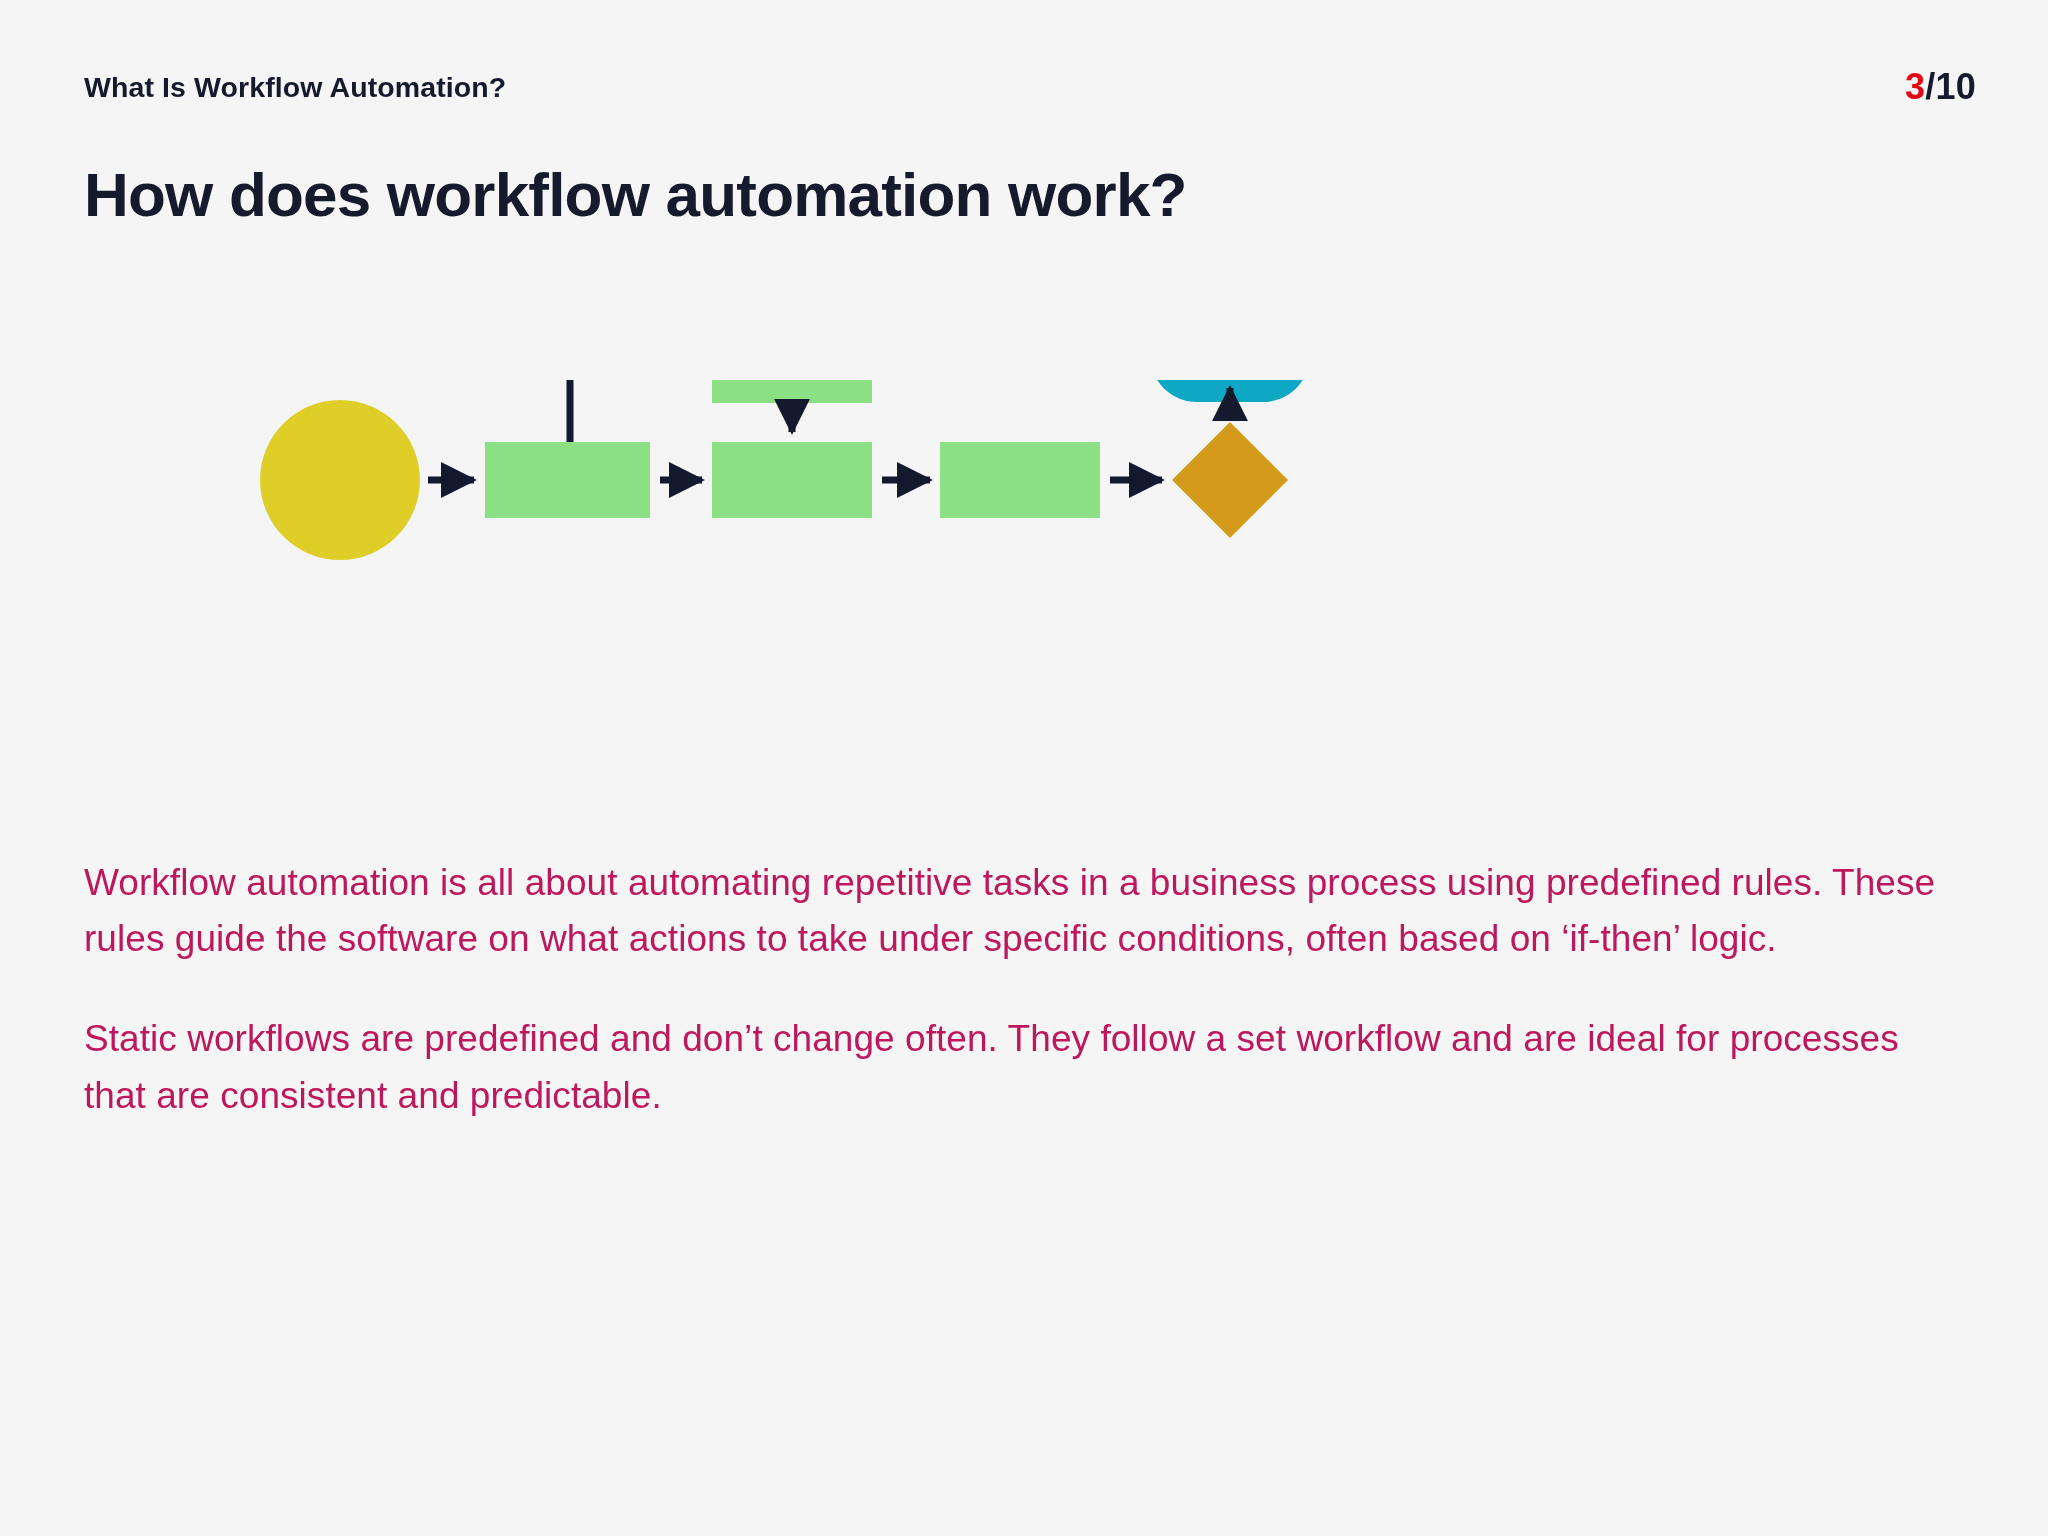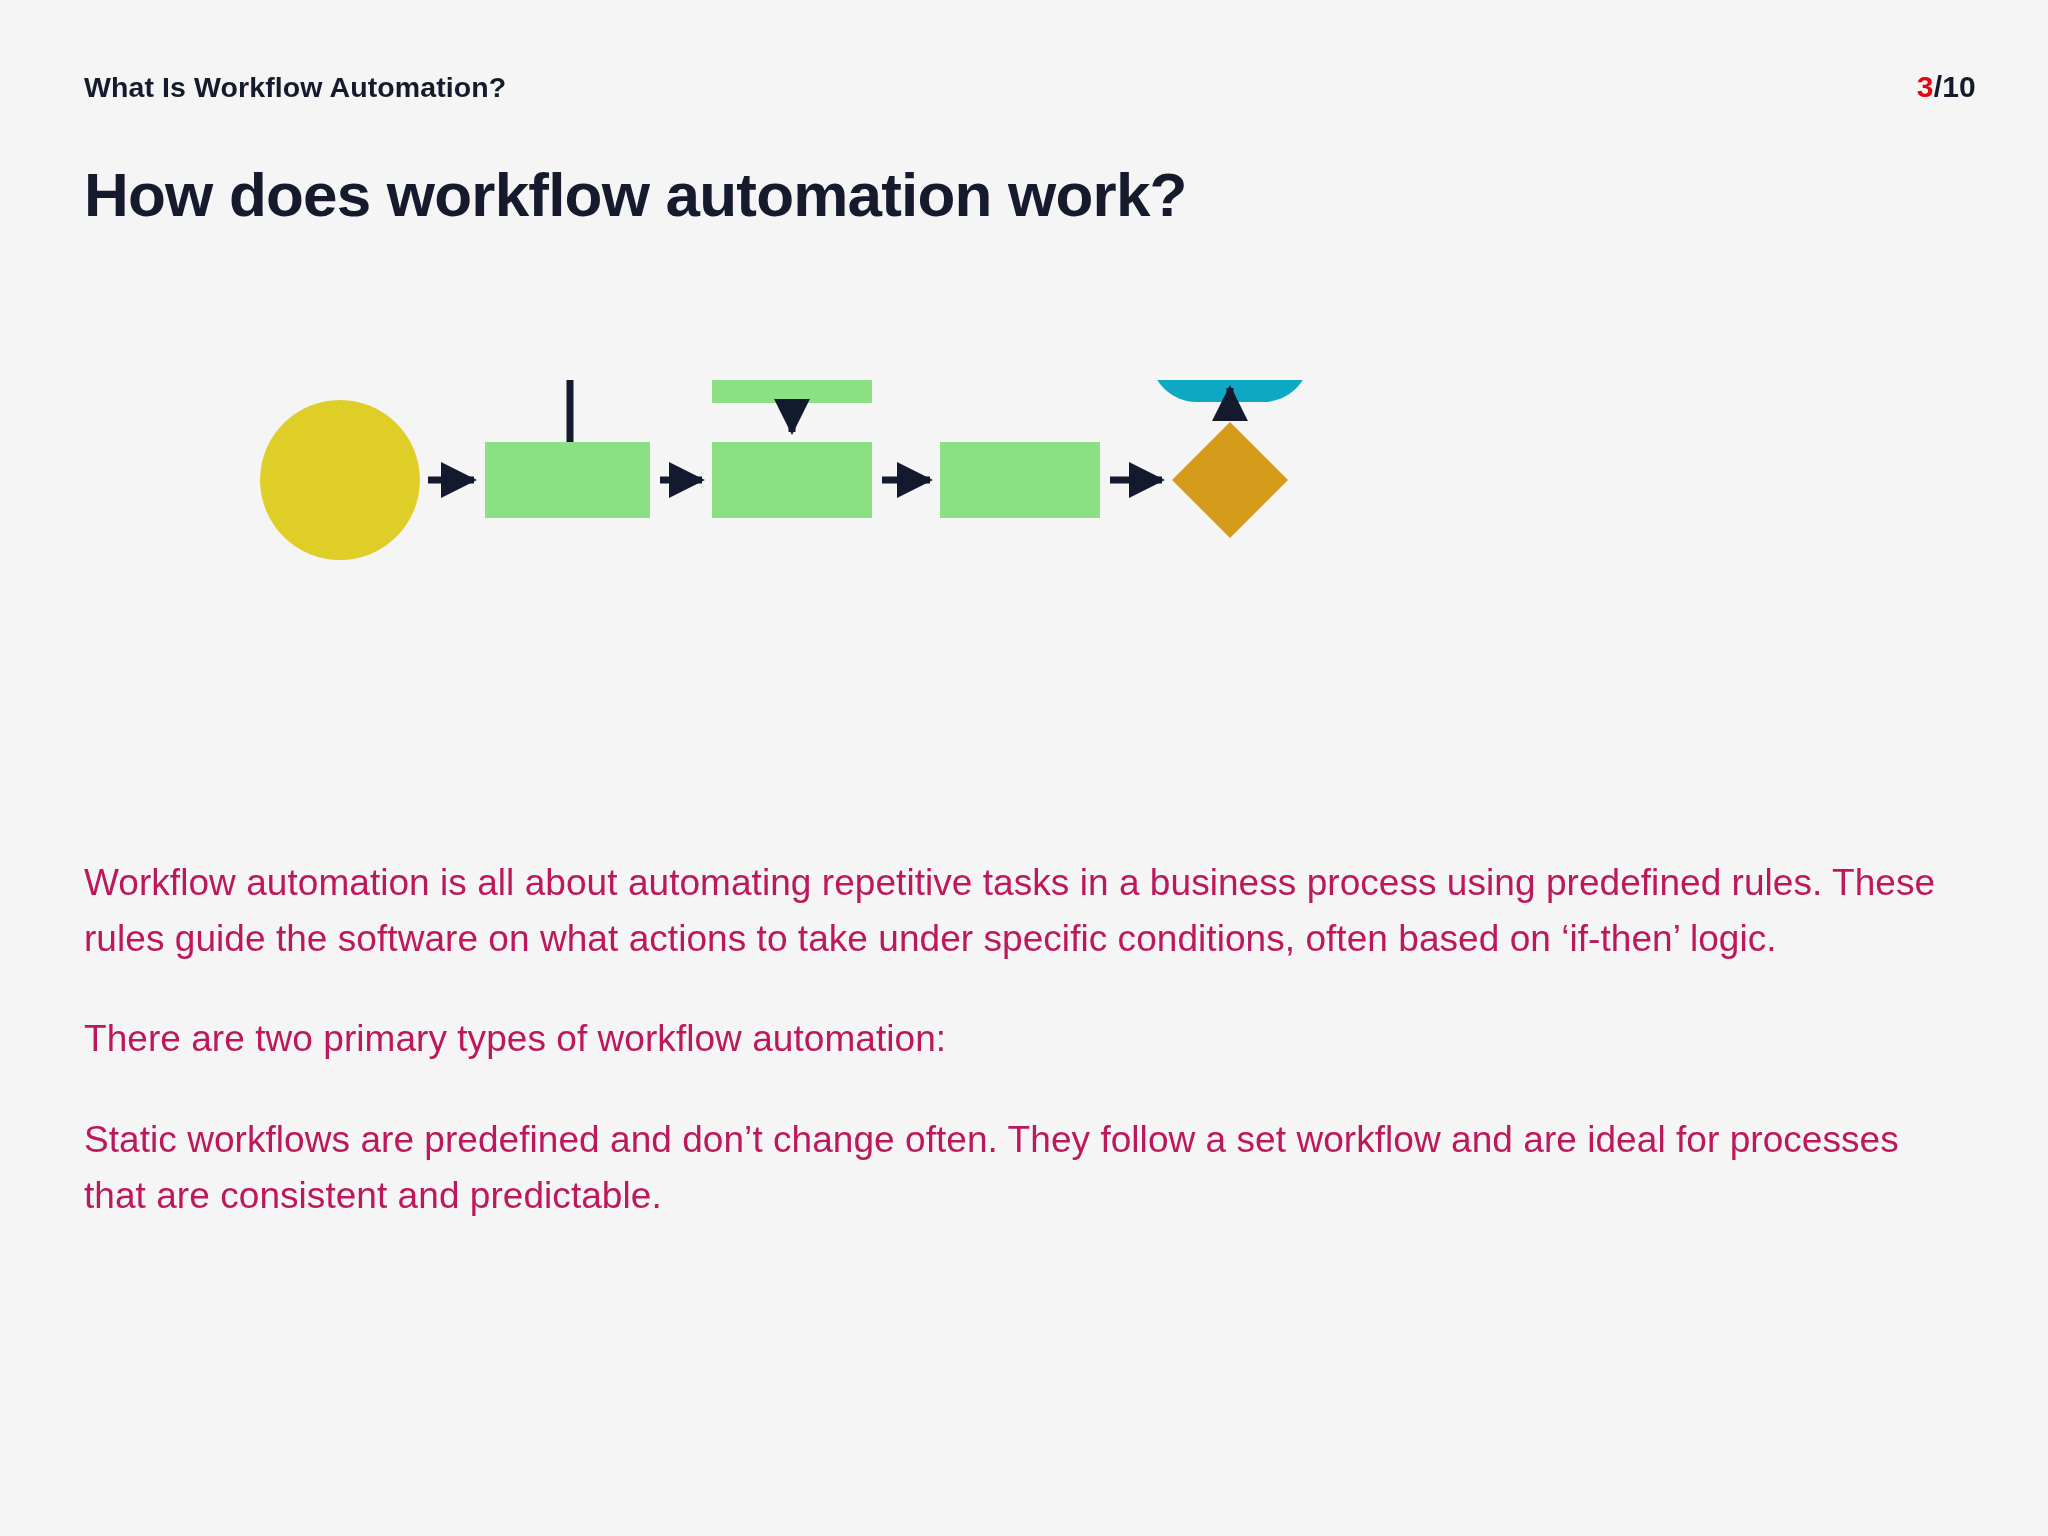--- a/index.html
+++ b/index.html
@@ -35,21 +35,21 @@
     justify-content: space-between;
   }
   .kicker {
     font-size: 28.5px;
     font-weight: 700;
     letter-spacing: 0.1px;
     color: #151B2D;
     white-space: nowrap;
   }
   .pager {
-    font-size: 30px;
+    font-size: 36px;
     font-weight: 700;
     color: #151B2D;
     white-space: nowrap;
     letter-spacing: 0.2px;
   }
   .pager .cur {
     color: #E30613;
   }
 
   
@@ -153,18 +153,17 @@
 
       <line x1="1110" y1="100" x2="1162" y2="100" stroke="#141A2E" stroke-width="7" marker-end="url(#ah)"></line>
 
       <line x1="1230" y1="40" x2="1230" y2="8" stroke="#141A2E" stroke-width="7" marker-end="url(#ah)"></line>
     </svg>
   </div>
 
   <div class="body-copy">
     <p class="lead">Workflow automation is all about automating repetitive tasks in a business process using predefined rules. These rules guide the software on what actions to take under specific conditions, often based on ‘if-then’ logic.</p>
 
-    <p>There are two primary types of workflow automation:</p>
 
     <p><b>Static workflows</b><span> are predefined and don’t change often. They follow a set workflow and are ideal for processes that are consistent and predictable.</span></p>
   </div>
 
 </div>
 
 </body></html>

